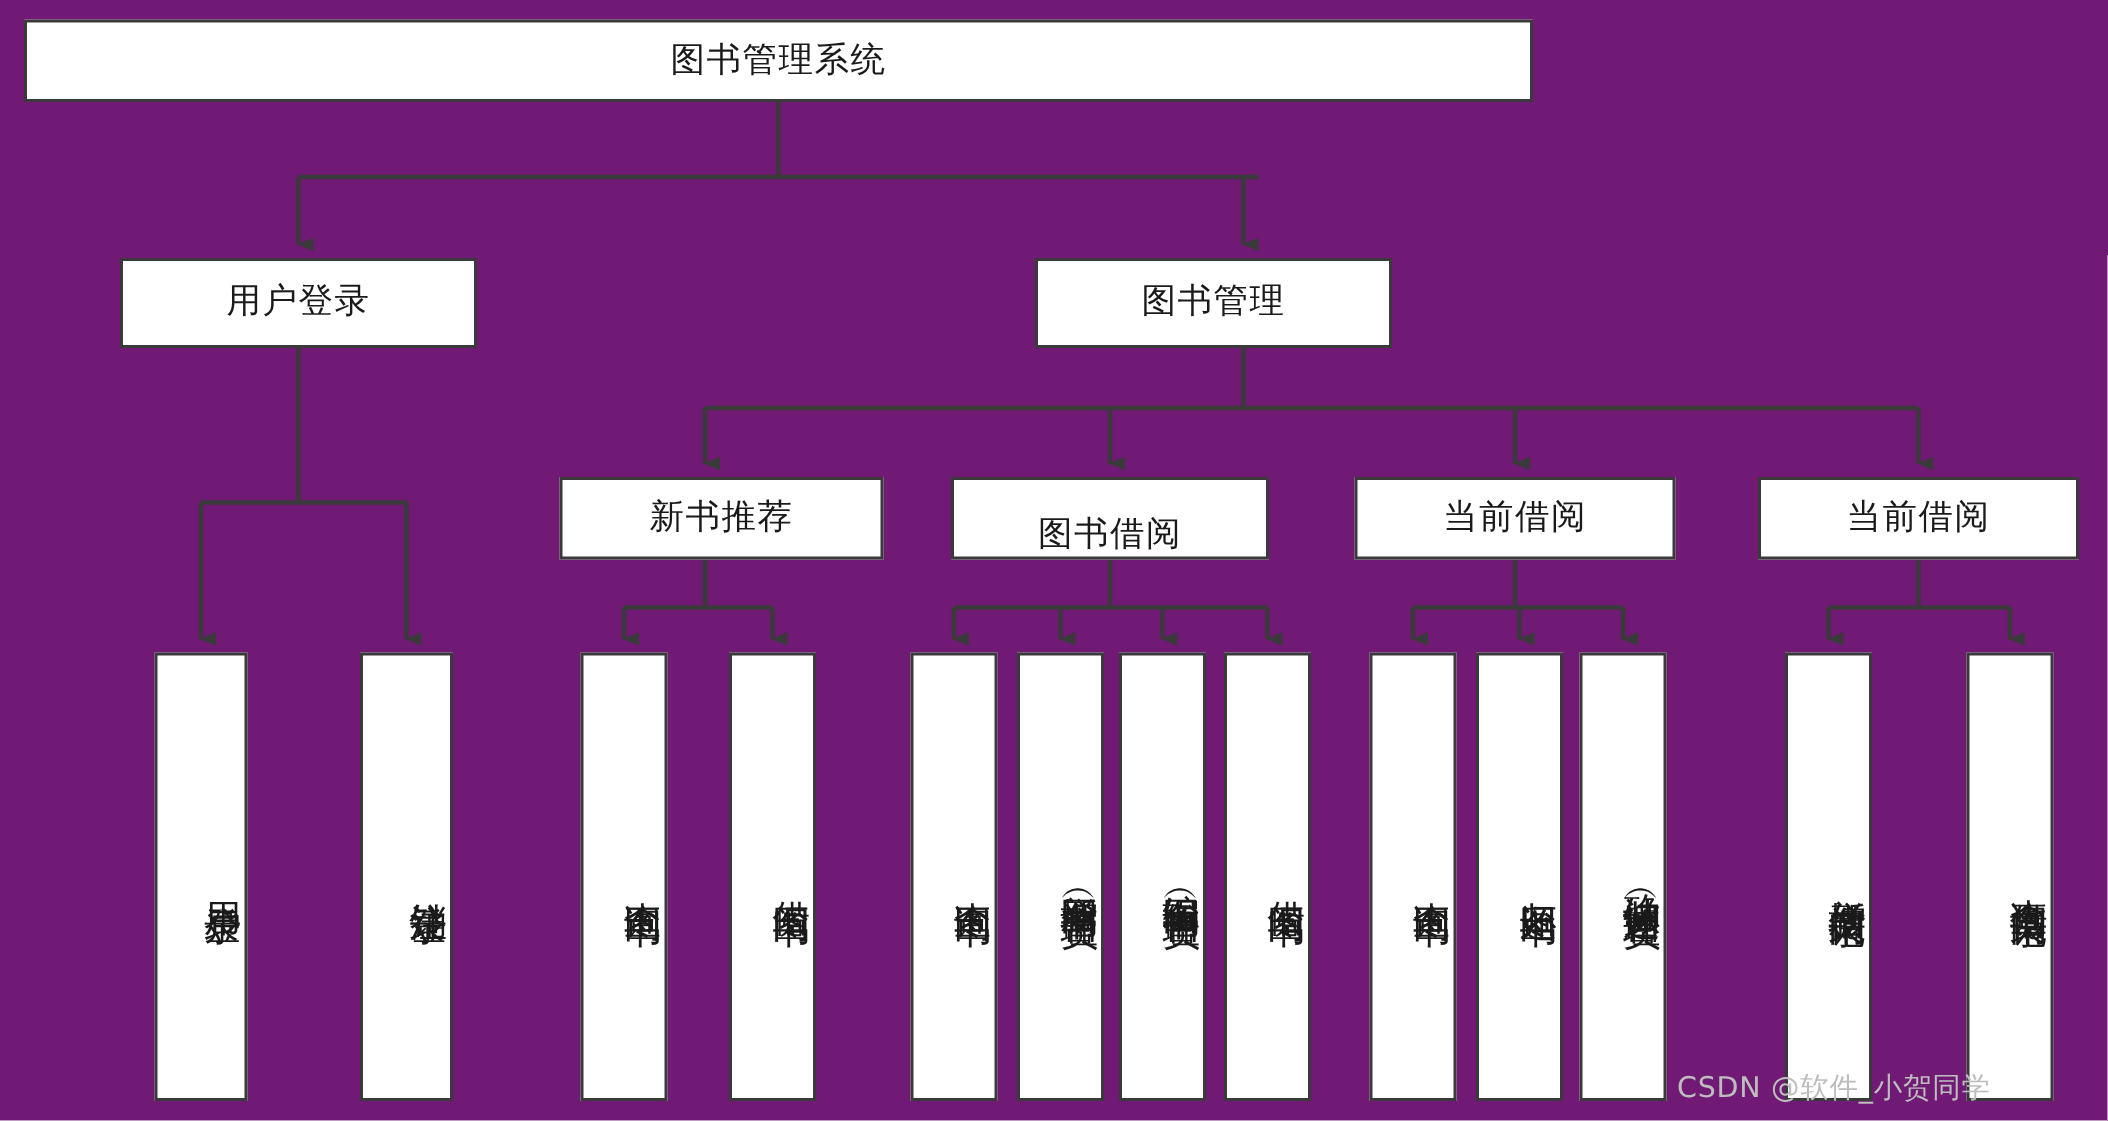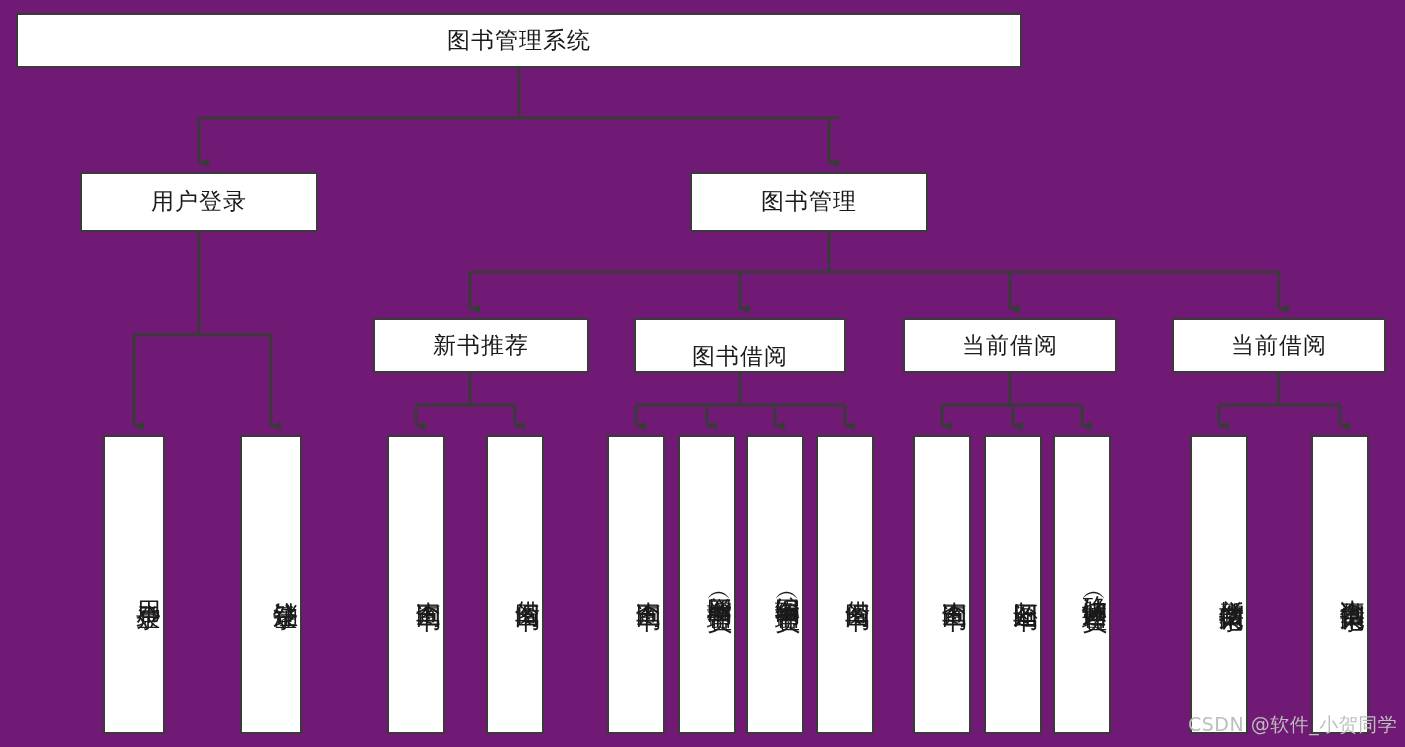--- a/index.html
+++ b/index.html
@@ -181,15 +181,15 @@
     <span class="vtext">确认归还（管理员）</span>
   </div>
 
   <div class="node vert" style="left:1190px; top:435px; width:58px; height:299px;">
     <span class="vtext">新增借阅记录</span>
   </div>
   <div class="node vert" style="left:1311px; top:435px; width:58px; height:299px;">
     <span class="vtext">查询借阅记录</span>
   </div>
 
-  <div class="watermark" style="left:1188px; top:712px;">CSDN @软件_小贺同学</div>
+  <div class="watermark" style="left:1118px; top:712px;">CSDN @软件_小贺同学</div>
 
 </div>
 
 </body></html>

